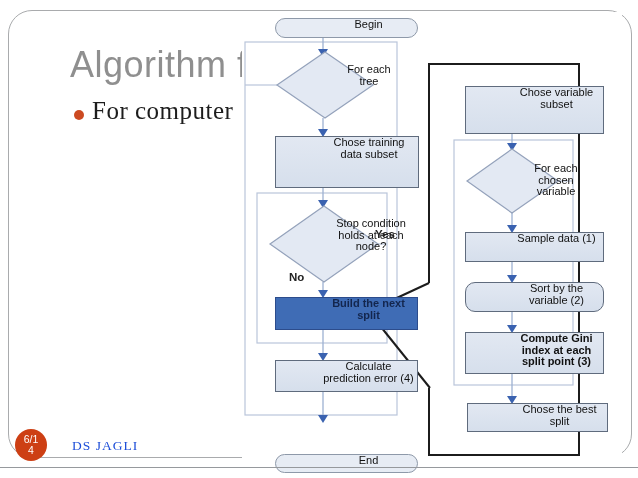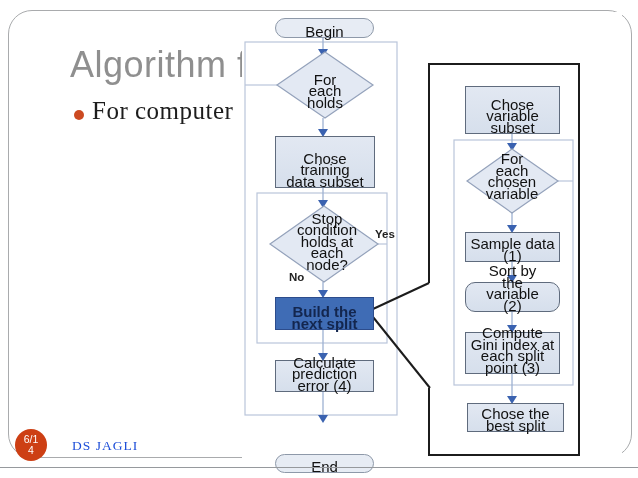--- a/index.html
+++ b/index.html
@@ -29,23 +29,23 @@
     font-size:10.5px;line-height:11px;}
   .footer-name{position:absolute;left:72px;top:438px;z-index:7;
     font-family:"Liberation Serif",serif;font-size:13.5px;color:#1d4ed8;
     letter-spacing:1px;}
 
   
   .flowchart{position:absolute;left:242px;top:12px;width:380px;height:448px;
     background:#ffffff;z-index:4;}
   .flowchart svg{position:absolute;left:0;top:0;z-index:1;}
 
-  .node{position:absolute;z-index:3;display:flex;align-items:flex-end;
+  .node{position:absolute;z-index:3;display:flex;align-items:flex-start;
     justify-content:center;text-align:center;
-    font-size:15px;line-height:11.5px;color:#111;}
+    font-size:11px;line-height:11.5px;color:#111;padding-left:44px;}
   .rect-node{background:linear-gradient(#e2e8f2,#d6dfec);
     border:1px solid #5f6b7d;}
   .terminal{background:#e7ecf4;border:1px solid #8e99a9;border-radius:10px;}
   .highlight-node{background:#3f6cb5;border:1px solid #2c4c8c;
     color:#13264e;font-weight:bold;}
   .diamond-label{background:transparent;border:none;}
   .branch-label{position:absolute;z-index:3;font-size:11.5px;font-weight:bold;
     color:#222;}
 </style>
 </head>
@@ -118,21 +118,21 @@
       <path d="M187,271 L131,297"></path>
       <path d="M131,305 L188,376"></path>
     </g>
   </svg>
 
   <div class="node terminal" style="left:33px;top:6px;width:97px;height:18px;">
     <span>Begin</span>
   </div>
 
   <div class="node diamond-label" style="left:58px;top:52px;width:50px;height:44px;">
-    <span>For each holds</span>
+    <span>For each tree</span>
   </div>
 
   <div class="node rect-node" style="left:33px;top:124px;width:98px;height:50px;">
     <span style="width:80px">Chose training data subset</span>
   </div>
 
   <div class="node diamond-label" style="left:50px;top:206px;width:70px;height:52px;">
     <span>Stop condition holds at each node?</span>
   </div>
 
@@ -160,20 +160,20 @@
   </div>
 
   <div class="node rect-node" style="left:223px;top:220px;width:93px;height:28px;">
     <span>Sample data (1)</span>
   </div>
 
   <div class="node rect-node" style="left:223px;top:270px;width:93px;height:28px;border-radius:10px;">
     <span style="width:62px">Sort by the variable (2)</span>
   </div>
 
-  <div class="node rect-node" style="left:223px;top:320px;width:93px;height:40px;">
+  <div class="node rect-node" style="left:223px;top:320px;width:93px;height:40px;font-weight:bold;">
     <span style="width:88px">Compute Gini index at each split point (3)</span>
   </div>
 
   <div class="node rect-node" style="left:225px;top:391px;width:95px;height:27px;">
     <span style="width:76px">Chose the best split</span>
   </div>
 </div>
 
 </body></html>

